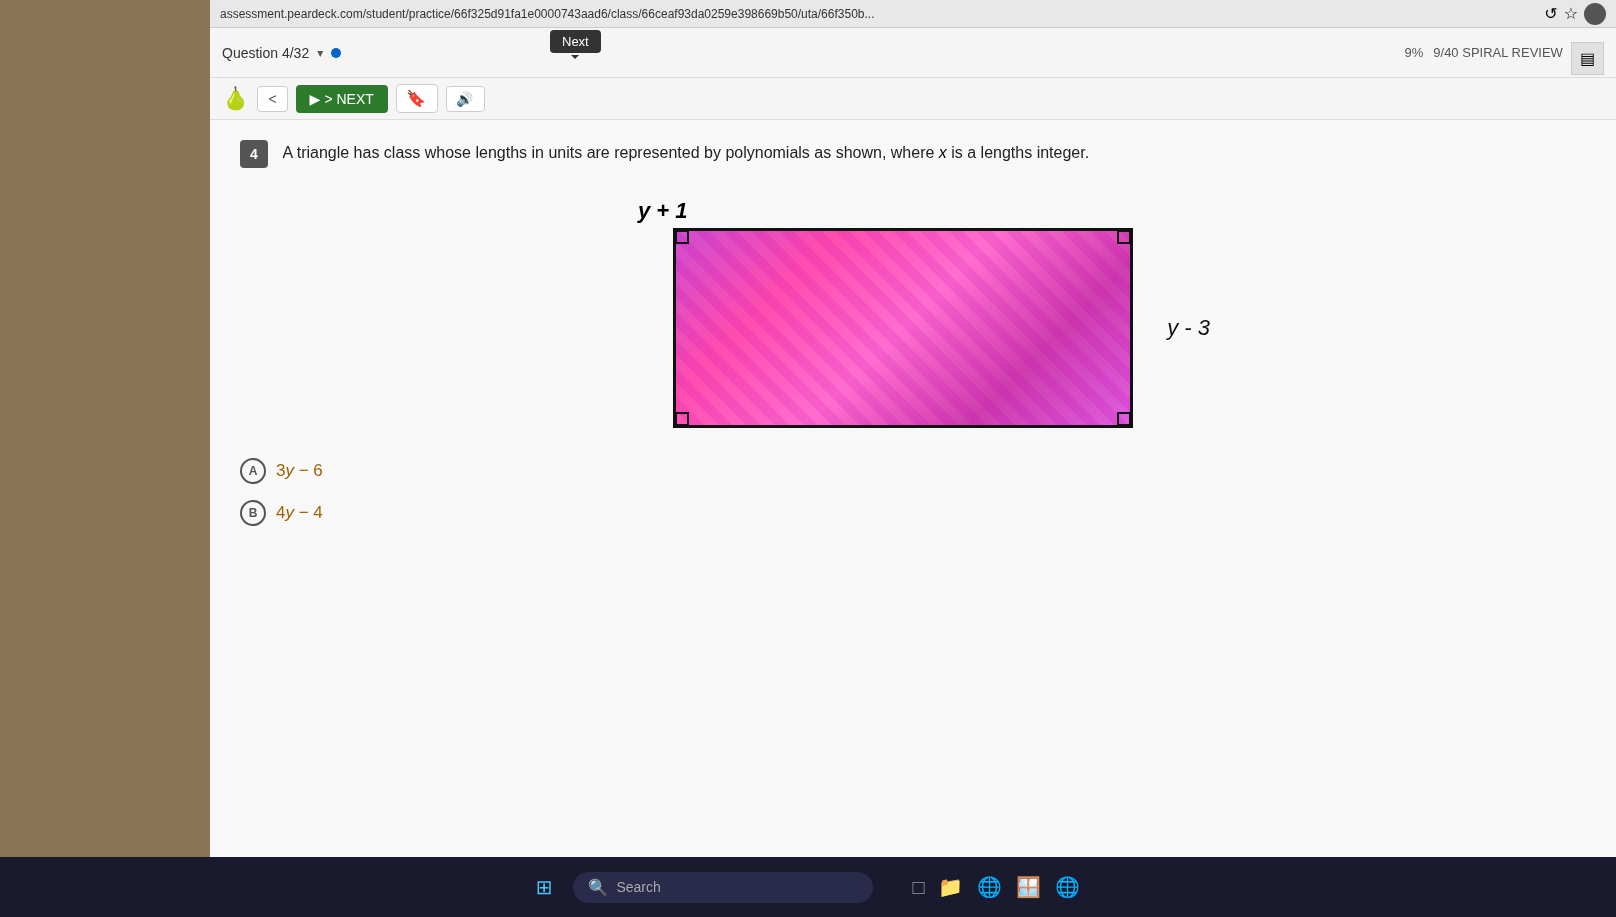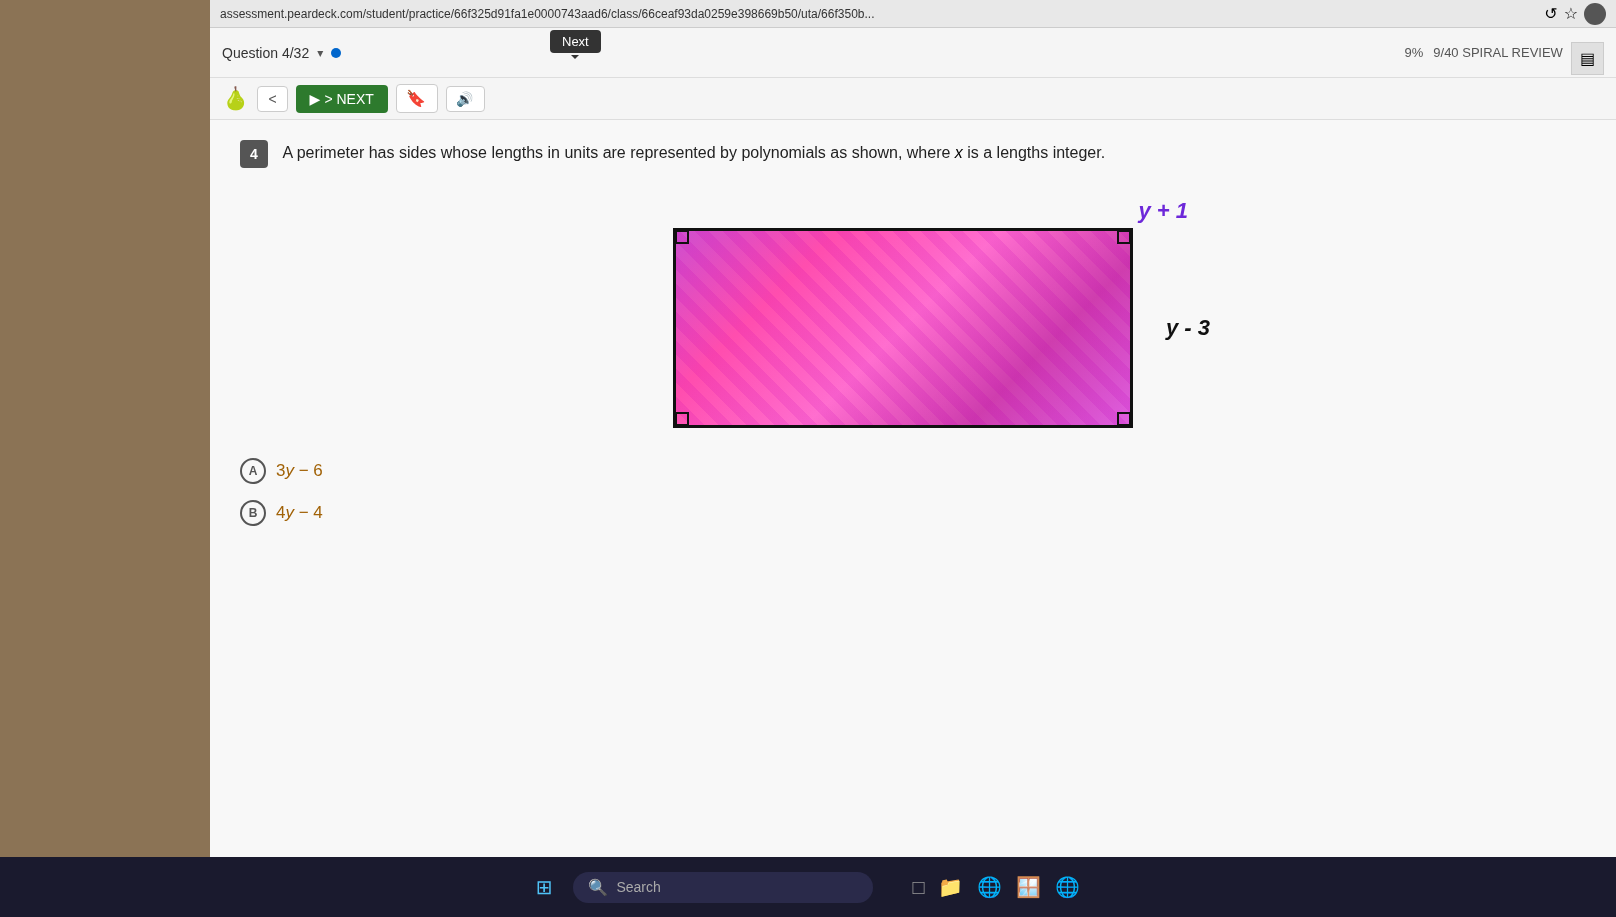--- a/index.html
+++ b/index.html
@@ -207,26 +207,26 @@
     }
 
     
     .diagram-container {
       margin: 30px auto;
       width: 550px;
       position: relative;
     }
 
     .label-top {
-      text-align: right;
+      text-align: left;
       font-size: 22px;
       font-style: italic;
       font-weight: bold;
       margin-bottom: 4px;
-      color: #6d28d9;
+      color: #000000;
     }
 
     .rectangle-wrapper {
       position: relative;
       width: 480px;
       margin: 0 auto;
     }
 
     .rectangle {
       width: 460px;
@@ -249,21 +249,21 @@
     .corner-bl { bottom: -1px; left: -1px; }
     .corner-br { bottom: -1px; right: -1px; }
 
     .label-right {
       position: absolute;
       right: -80px;
       top: 50%;
       transform: translateY(-50%);
       font-size: 22px;
       font-style: italic;
-      font-weight: bold;
+      font-weight: normal;
       color: #111;
       white-space: nowrap;
     }
 
     
     .sub-question {
       font-size: 16px;
       color: #222;
       margin-bottom: 20px;
     }
@@ -411,21 +411,21 @@
     </button>
     <button class="btn-audio">
       <span>🔊</span>
     </button>
   </div>
 
   <div class="content">
 
     <div style="margin-bottom: 24px;">
       <span class="question-number-badge">4</span>
-      <span class="question-text">A perimeter has sides whose lengths in units are represented by polynomials as shown, where </span><em>x</em><span class="question-text"> is a lengths integer.</span>
+      <span class="question-text">A triangle has class whose lengths in units are represented by polynomials as shown, where </span><em>x</em><span class="question-text"> is a lengths integer.</span>
     </div>
 
     <div class="diagram-container">
       <div class="label-top">
         <em>y + 1</em>
       </div>
       <div class="rectangle-wrapper">
         <div class="rectangle">
           <div class="rectangle-stripes"></div>
           <div class="corner corner-tl"></div>

